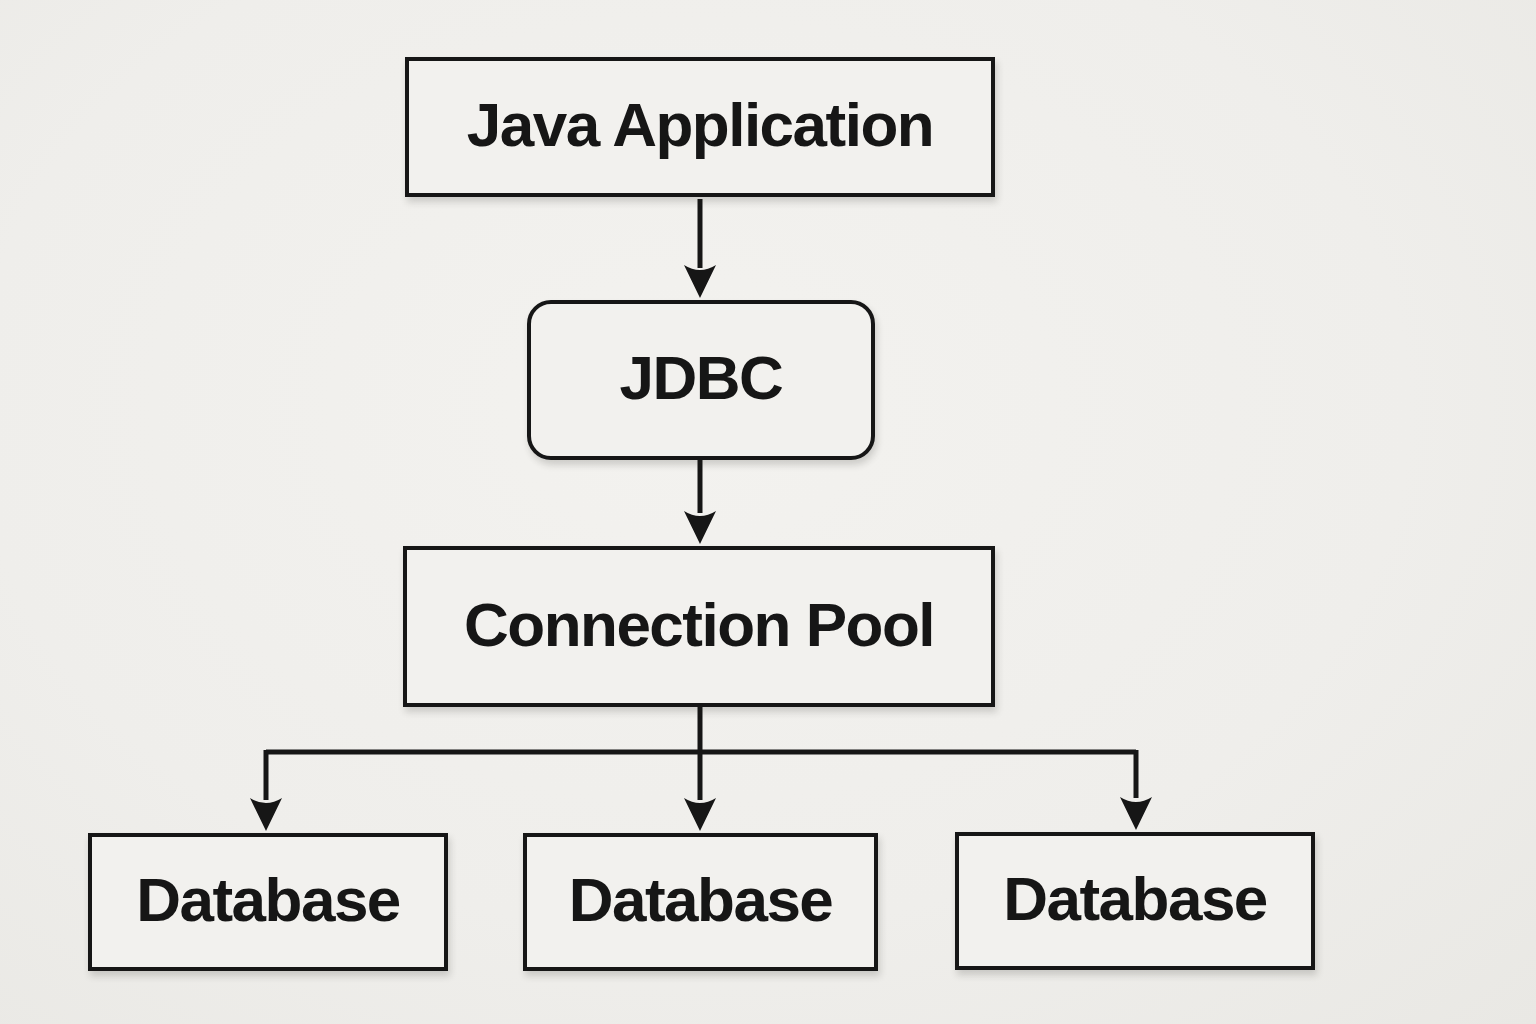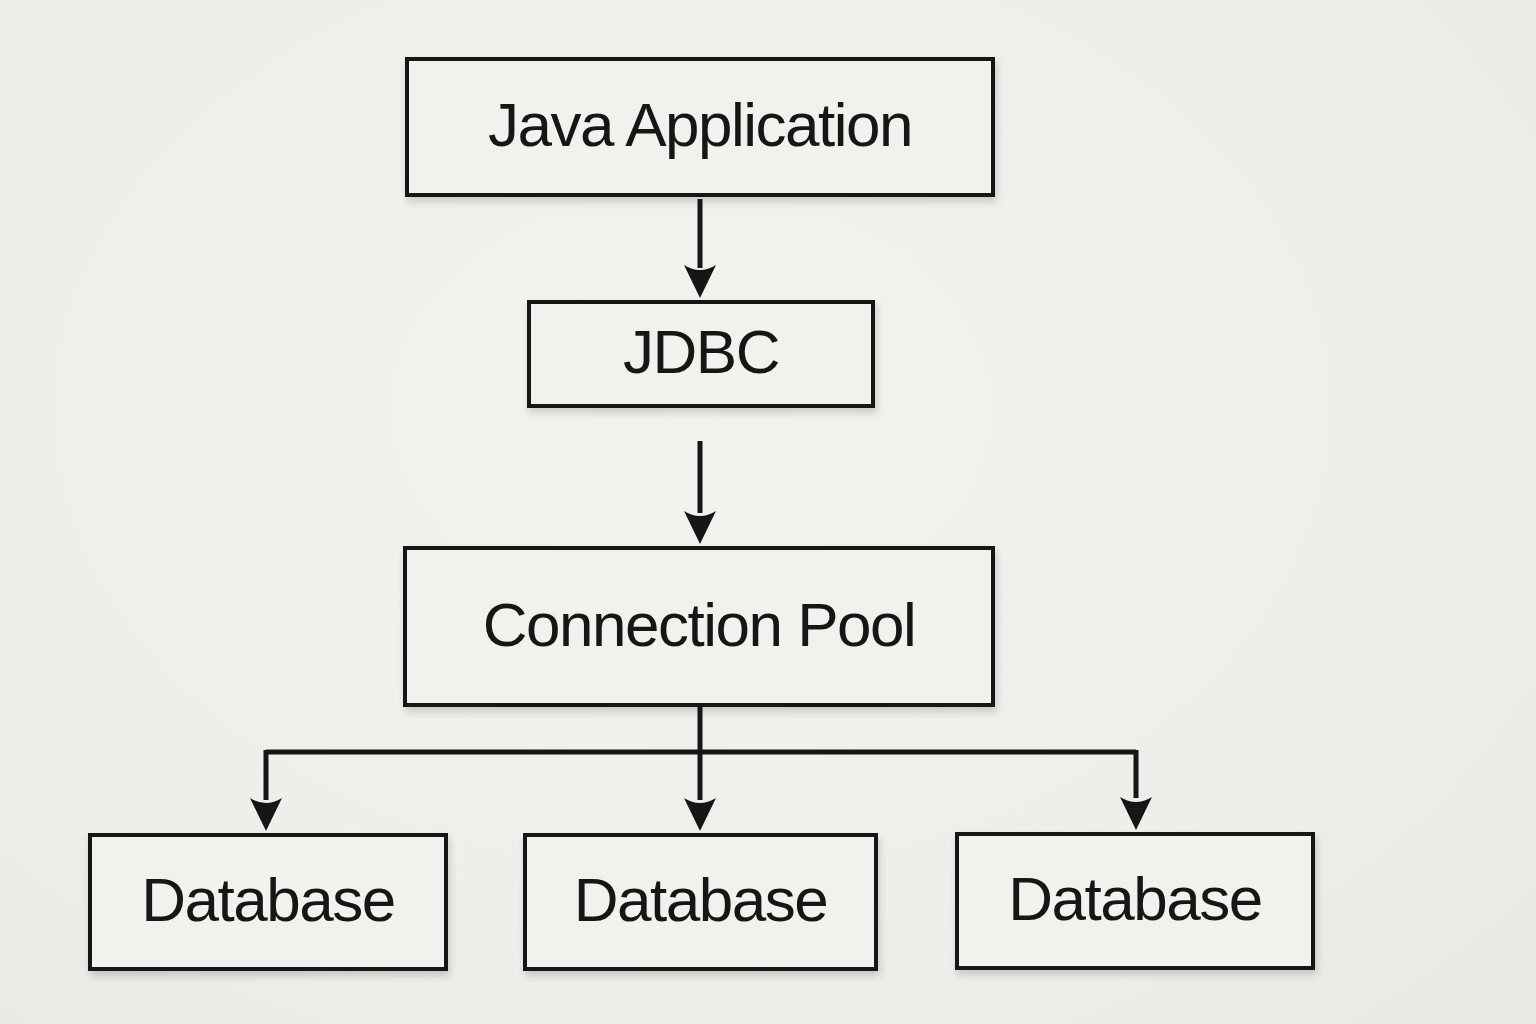--- a/index.html
+++ b/index.html
@@ -31,29 +31,29 @@
     box-sizing: border-box;
     border: 4px solid #161616;
     background: #f2f1ee;
     box-shadow: 2px 5px 7px rgba(40, 40, 35, 0.18);
     display: flex;
     align-items: center;
     justify-content: center;
   }
   .node-label {
     color: #161616;
-    font-weight: normal;
+    font-weight: bold;
     font-size: 62px;
     letter-spacing: -1.5px;
     white-space: nowrap;
     line-height: 1;
     padding-bottom: 4px;
   }
   #node-java-application { left: 405px; top: 57px;  width: 590px; height: 140px; }
-  #node-jdbc             { left: 527px; top: 300px; width: 348px; height: 108px; }
+  #node-jdbc             { left: 527px; top: 300px; width: 348px; height: 160px; border-radius: 24px; }
   #node-connection-pool  { left: 403px; top: 546px; width: 592px; height: 161px; }
   #node-database-1       { left: 88px;  top: 833px; width: 360px; height: 138px; }
   #node-database-2       { left: 523px; top: 833px; width: 355px; height: 138px; }
   #node-database-3       { left: 955px; top: 832px; width: 360px; height: 138px; }
 </style>
 </head>
 <body>
 
 <div class="canvas">
 

